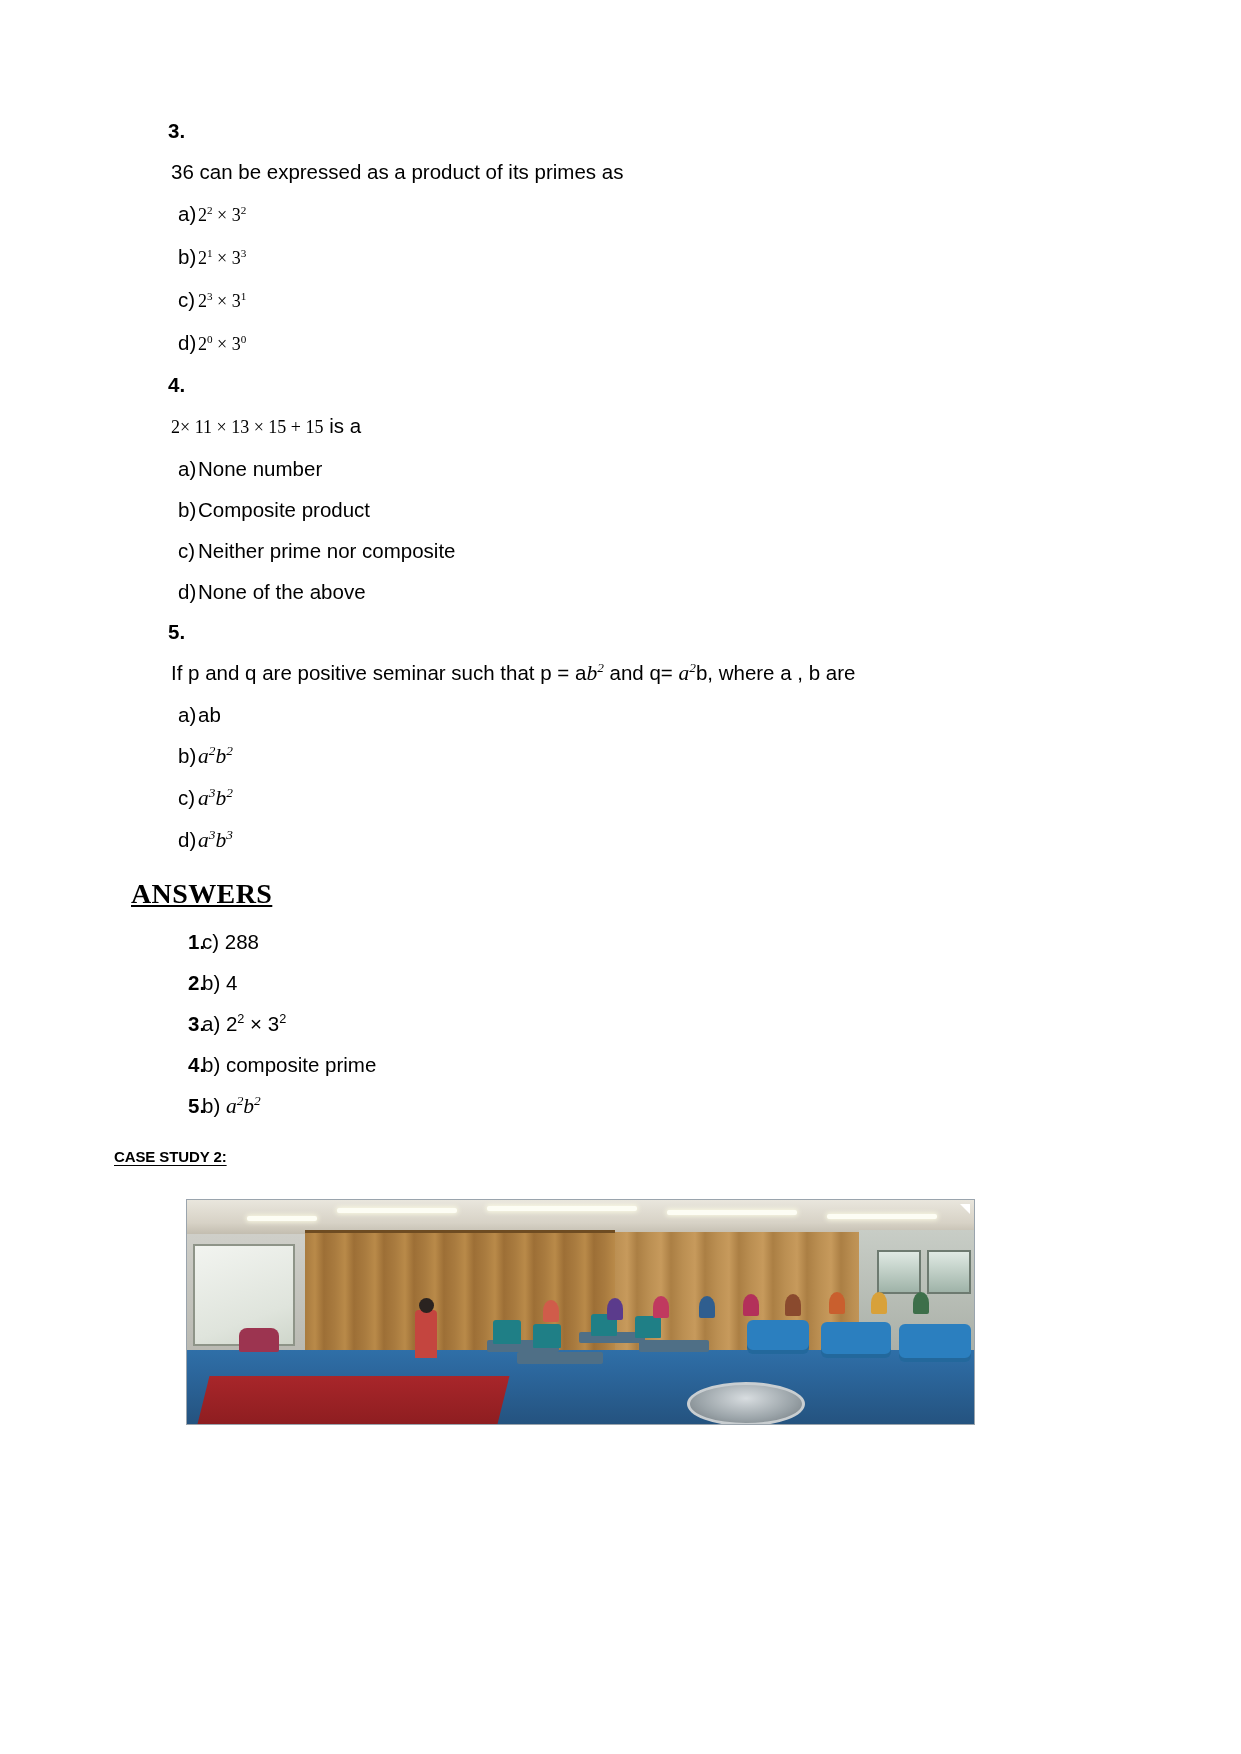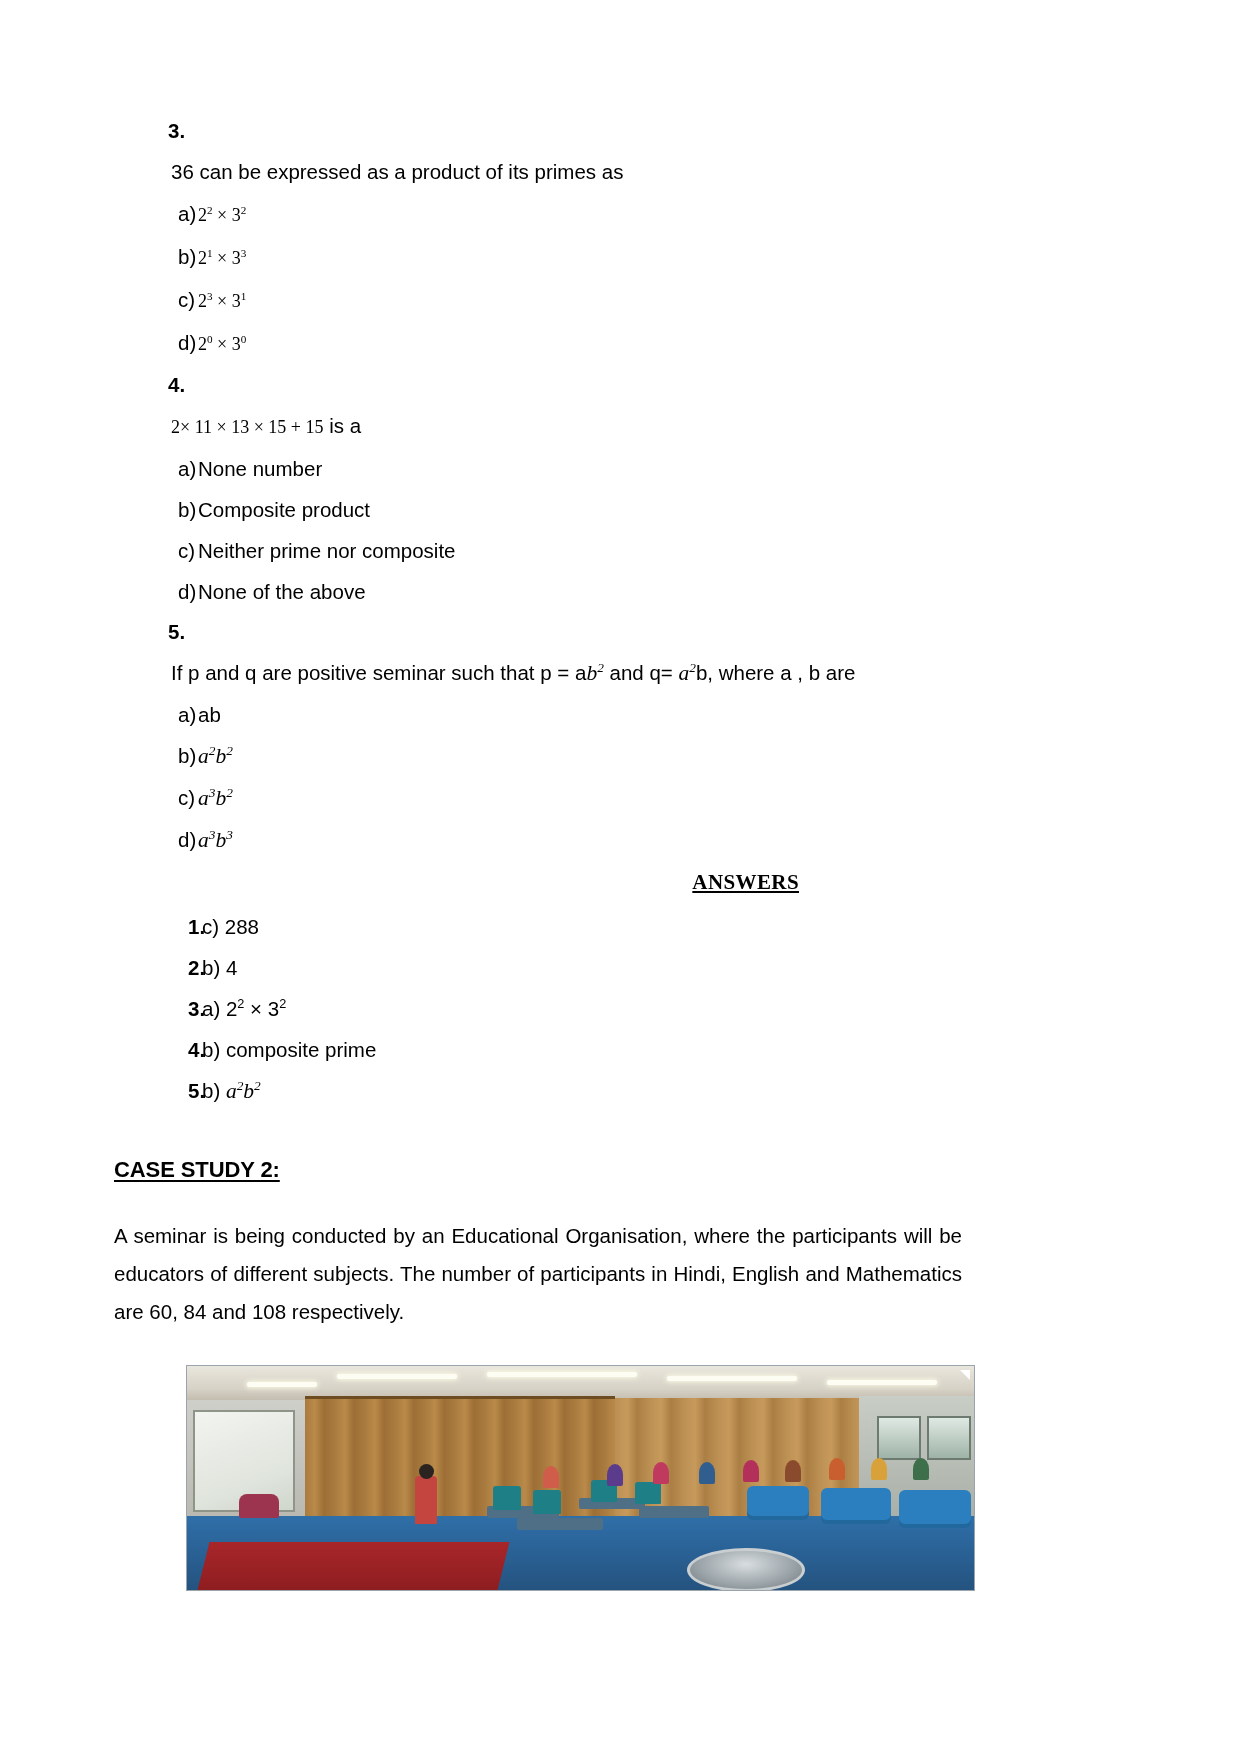--- a/index.html
+++ b/index.html
@@ -98,27 +98,27 @@
     white-space: nowrap;
   }
   sup {
     font-size: 0.62em;
     vertical-align: super;
     line-height: 0;
   }
 
   
   .answers-heading {
-    text-align: right;
+    text-align: left;
     font-family: "Liberation Serif", serif;
     font-weight: bold;
-    font-size: 21px;
+    font-size: 28px;
     letter-spacing: 0.4px;
     text-decoration: underline;
-    margin-top: 16px;
+    margin-top: 24px;
     margin-bottom: 18px;
     padding-right: 180px;
   }
   .ans-row {
     display: flex;
     align-items: flex-start;
     margin-bottom: 14px;
   }
   .ans-num {
     font-weight: bold;
@@ -130,23 +130,23 @@
     box-sizing: border-box;
   }
   .ans-text {
     font-size: 20.5px;
     line-height: 27px;
     padding-left: 11px;
   }
 
   
   .case-heading {
-    margin-top: 52px;
+    margin-top: 28px;
     margin-left: -17px;
-    font-size: 22px;
+    font-size: 15px;
     font-weight: bold;
     text-decoration: underline;
     text-underline-offset: 3px;
     letter-spacing: -0.1px;
   }
   .case-para {
     margin-top: 34px;
     margin-left: -17px;
     width: 848px;
     font-size: 20.5px;
@@ -376,21 +376,20 @@
       <div class="ans-text">b) composite prime</div>
     </div>
     <div class="ans-row">
       <div class="ans-num">5.</div>
       <div class="ans-text">
         <span>b) </span><span class="mathserif">a<sup>2</sup>b<sup>2</sup></span>
       </div>
     </div>
 
     <div class="case-heading">CASE STUDY 2:</div>
-    <div class="case-para">A seminar is being conducted by an Educational Organisation, where the participants will be educators of different subjects. The number of participants in Hindi, English and Mathematics are 60, 84 and 108 respectively.</div>
 
     <div class="photo-wrap">
       <div class="ph ceiling"></div>
       <div class="ph ceil-light" style="left:150px;top:8px;width:120px;"></div>
       <div class="ph ceil-light" style="left:300px;top:6px;width:150px;"></div>
       <div class="ph ceil-light" style="left:480px;top:10px;width:130px;"></div>
       <div class="ph ceil-light" style="left:640px;top:14px;width:110px;"></div>
       <div class="ph ceil-light" style="left:60px;top:16px;width:70px;"></div>
 
       <div class="ph wall-left"></div>

